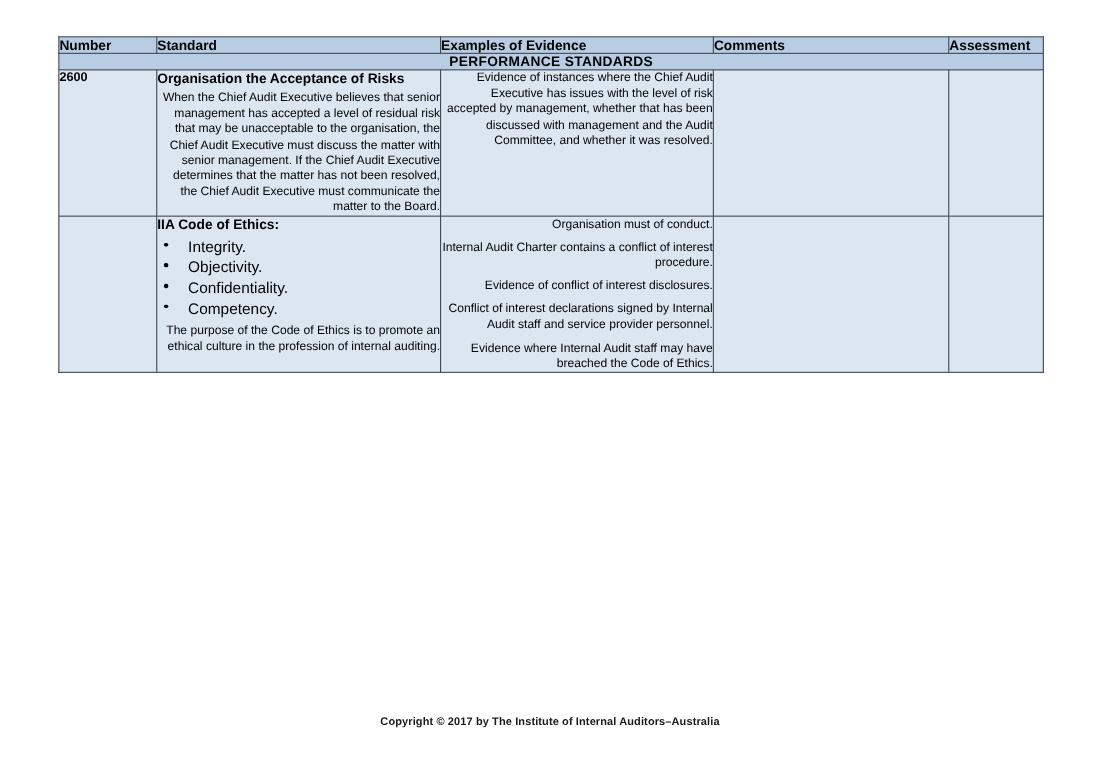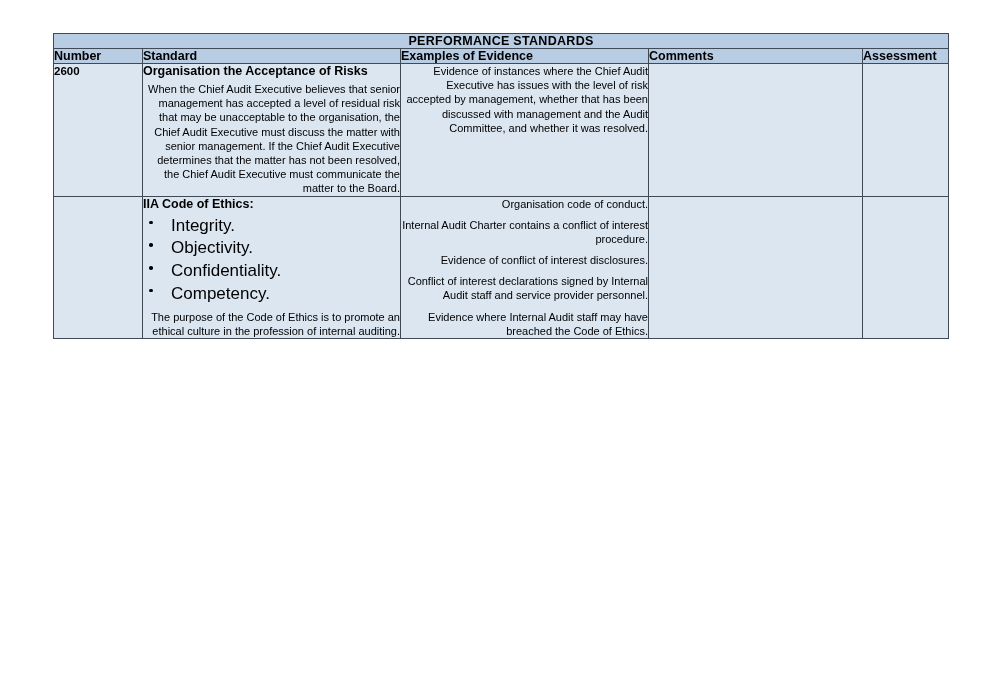--- a/index.html
+++ b/index.html
@@ -106,21 +106,21 @@
 
   
   ul.bullets {
     list-style: none;
     margin: 2px 0 4px 0;
     padding: 0;
   }
   ul.bullets li {
     position: relative;
     padding-left: 28px;
-    font-size: 17px;
+    font-size: 14px;
     line-height: 1.34;
     margin: 0;
   }
   ul.bullets li:before {
     content: "";
     position: absolute;
     left: 6px;
     top: 6px;
     width: 3.5px;
     height: 3.5px;
@@ -157,28 +157,28 @@
     <colgroup>
       <col class="c-number">
       <col class="c-standard">
       <col class="c-evidence">
       <col class="c-comments">
       <col class="c-assessment">
     </colgroup>
 
     <thead>
       <tr>
-        <th class="title-cell" colspan="5">PERFORMANCE STANDARDS</th>
-      </tr>
-      <tr>
         <th class="hdr-cell">Number</th>
         <th class="hdr-cell">Standard</th>
         <th class="hdr-cell">Examples of Evidence</th>
         <th class="hdr-cell">Comments</th>
         <th class="hdr-cell">Assessment</th>
+      </tr>
+      <tr>
+        <th class="title-cell" colspan="5">PERFORMANCE STANDARDS</th>
       </tr>
     </thead>
 
     <tbody>
 
       <tr>
         <td class="body-cell num-cell">2600</td>
 
         <td class="body-cell">
           <p class="cell-title">Organisation the Acceptance of Risks</p>
@@ -202,29 +202,30 @@
           <ul class="bullets">
             <li>Integrity.</li>
             <li>Objectivity.</li>
             <li>Confidentiality.</li>
             <li>Competency.</li>
           </ul>
           <p class="cell-para after-bullets">The purpose of the Code of Ethics is to promote an ethical culture in the profession of internal auditing.</p>
         </td>
 
         <td class="body-cell">
-          <p class="cell-para">Organisation code of conduct.</p>
+          <p class="cell-para">Organisation must of conduct.</p>
           <p class="cell-para">Internal Audit Charter contains a conflict of interest procedure.</p>
           <p class="cell-para">Evidence of conflict of interest disclosures.</p>
           <p class="cell-para">Conflict of interest declarations signed by Internal Audit staff and service provider personnel.</p>
           <p class="cell-para">Evidence where Internal Audit staff may have breached the Code of Ethics.</p>
         </td>
 
         <td class="body-cell empty-cell"></td>
 
         <td class="body-cell empty-cell"></td>
       </tr>
 
     </tbody>
   </table>
 
+  <div class="footer">Copyright © 2017 by The Institute of Internal Auditors–Australia</div>
 
 </div>
 
 </body></html>

